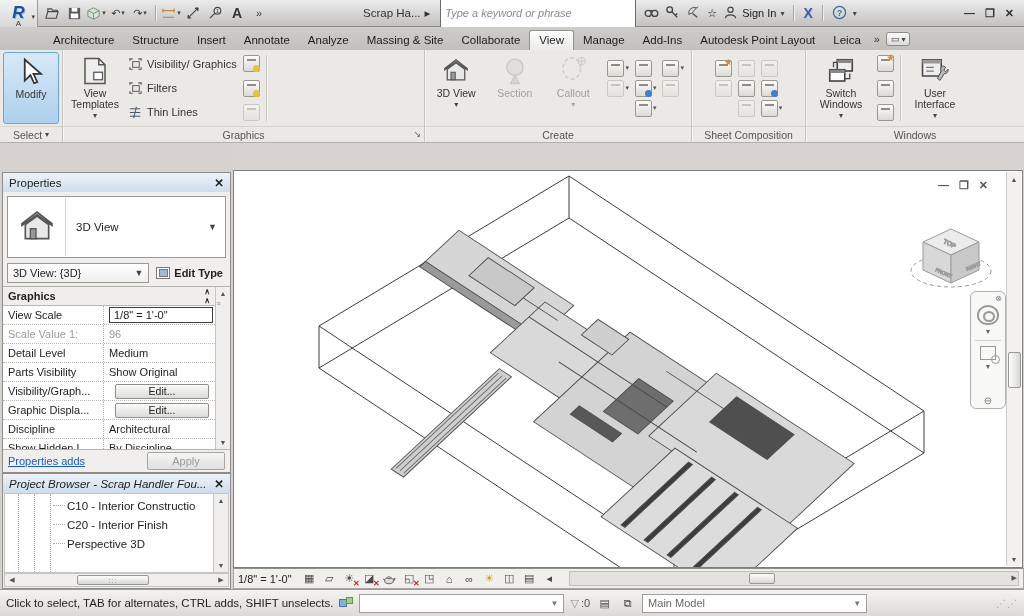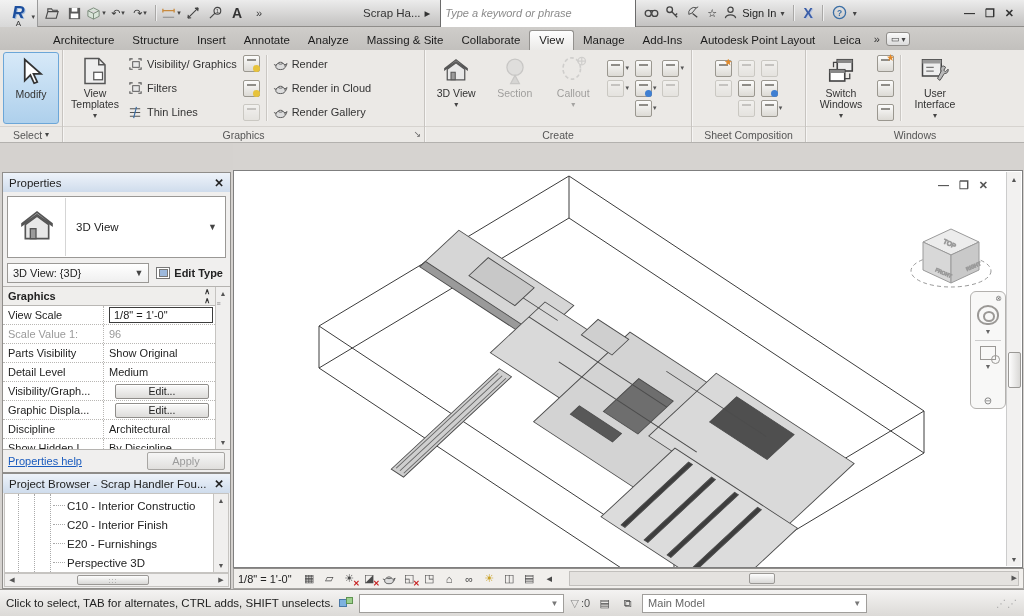--- a/index.html
+++ b/index.html
@@ -429,40 +429,20 @@
               </svg>
               <span>Thin Lines</span>
             </div>
         </div>
         <div class="col">
           <div class="ic acc-y"></div>
           <div class="ic acc-y"></div>
           <div class="ic dis"></div>
         </div>
         <div class="vdiv"></div>
-        <div class="col">
-          <div class="rowbtn">
-              <svg>
-                <use href="#sym-teapot"></use>
-              </svg>
-              <span>Render</span>
-            </div>
-          <div class="rowbtn">
-              <svg>
-                <use href="#sym-teapot"></use>
-              </svg>
-              <span>Render in Cloud</span>
-            </div>
-          <div class="rowbtn">
-              <svg>
-                <use href="#sym-teapot"></use>
-              </svg>
-              <span>Render Gallery</span>
-            </div>
-        </div>
       </div>
       <div class="pcap">
         <span>Graphics</span>
         <span class="launcher">↘</span>
       </div>
     </div>
 
     <div class="rpanel" style="width:267px;">
       <div class="pbody">
         <div class="bigbtn">
@@ -632,26 +612,26 @@
             <span class="lab">View Scale</span>
             <span class="val">
                 <span class="valinput">1/8" = 1'-0"</span>
               </span>
           </div>
           <div class="prow dis">
             <span class="lab">Scale Value  1:</span>
             <span class="val">96</span>
           </div>
           <div class="prow">
+            <span class="lab">Detail Level</span>
+            <span class="val">Medium</span>
+          </div>
+          <div class="prow">
             <span class="lab">Parts Visibility</span>
             <span class="val">Show Original</span>
-          </div>
-          <div class="prow">
-            <span class="lab">Detail Level</span>
-            <span class="val">Medium</span>
           </div>
           <div class="prow">
             <span class="lab">Visibility/Graph...</span>
             <span class="val">
                 <span class="editbtn">Edit...</span>
               </span>
           </div>
           <div class="prow">
             <span class="lab">Graphic Displa...</span>
             <span class="val">
@@ -667,46 +647,42 @@
             <span class="val">By Discipline</span>
           </div>
         </div>
         <div class="vsb">
           <span class="arr">▲</span>
           <span class="thumb">≡</span>
           <span class="arr" style="margin-top:auto;">▼</span>
         </div>
       </div>
       <div id="props-bottom">
-        <a id="propshelp">Properties help</a>
+        <a id="propshelp">Properties adds</a>
         <span id="applybtn">Apply</span>
       </div>
     </div>
 
     <div class="palette" id="browser">
       <div class="pal-head">
-        <span style="white-space:nowrap;overflow:hidden;">Project Browser - Scrap Handler Fou...</span>
+        <span style="white-space:nowrap;overflow:hidden;font-style:italic;">Project Browser - Scrap Handler Fou...</span>
         <span class="x">✕</span>
       </div>
       <div id="tree">
         <div id="treeitems">
           <span class="guide" style="left:13px;"></span>
           <span class="guide" style="left:29px;"></span>
           <span class="guide" style="left:45px;"></span>
           <div class="titem">
               <span class="twig"></span>
               <span>C10 - Interior Constructio</span>
             </div>
           <div class="titem">
               <span class="twig"></span>
               <span>C20 - Interior Finish</span>
-            </div>
-          <div class="titem">
-              <span class="twig"></span>
-              <span>E20 - Furnishings</span>
             </div>
           <div class="titem">
               <span class="twig"></span>
               <span>Perspective 3D</span>
             </div>
         </div>
         <div class="vsb" style="border-left:1px solid #c6c4c1;">
           <span class="arr">▲</span>
           <span class="thumb" style="height:26px;"></span>
           <span class="arr" style="margin-top:auto;">▼</span>

